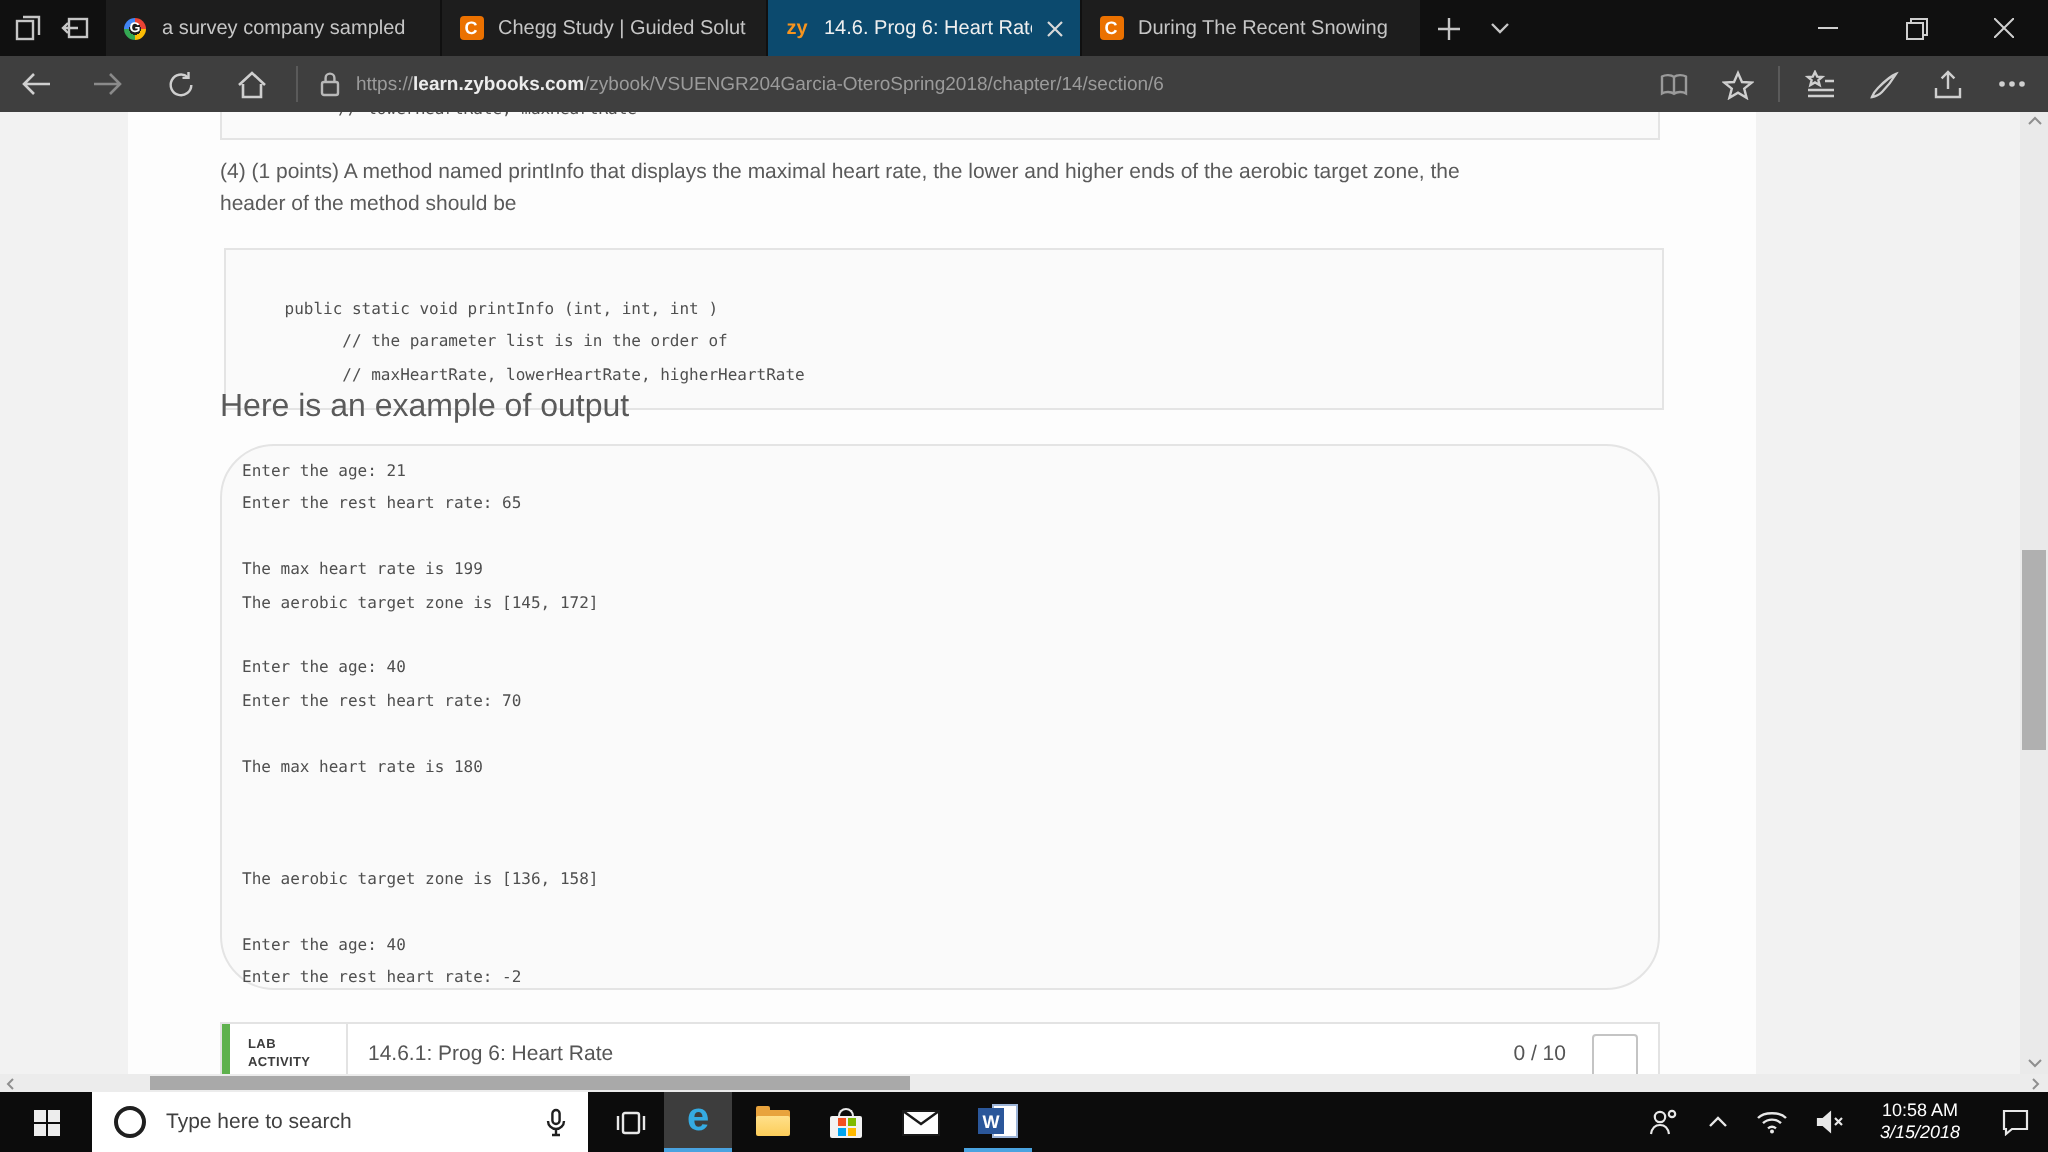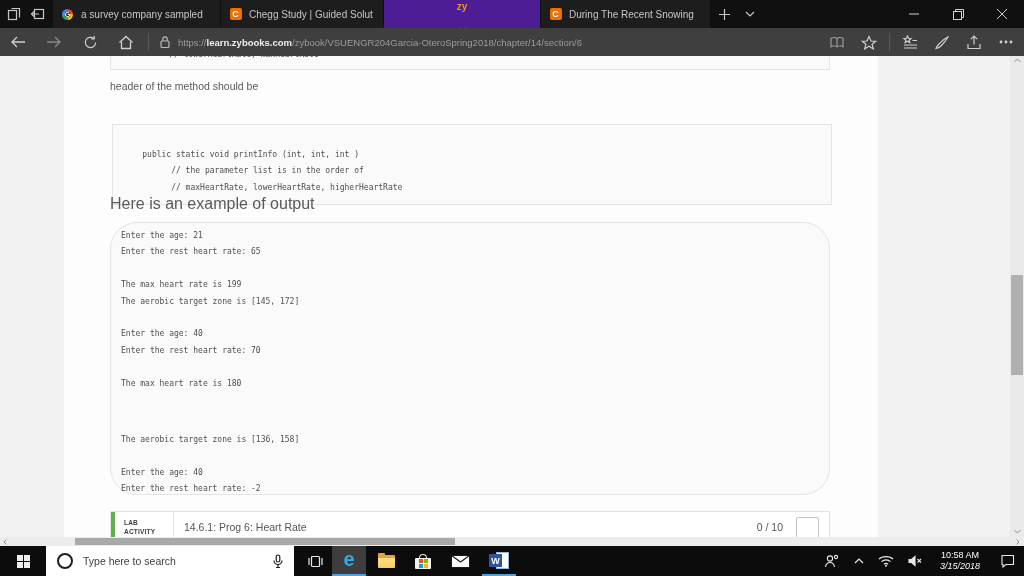--- a/index.html
+++ b/index.html
@@ -4,21 +4,21 @@
 <style>
   html,body{margin:0;padding:0;background:#000;}
   #stage{position:relative;width:1024px;height:576px;overflow:hidden;
          font-family:"Liberation Sans",sans-serif;background:#f2f2f2;}
   svg{display:block;}
   
   .tabbar{position:absolute;top:0;left:0;width:1024px;height:28px;background:#101010;display:flex;align-items:stretch;}
   .winicons{display:flex;align-items:center;gap:9px;padding:0 8px 0 7px;}
   .tab{display:flex;align-items:center;gap:7px;padding:0 8px;width:136px;background:#1d1d1d;margin-right:1px;
        font-size:10px;color:#c6c6c6;white-space:nowrap;overflow:hidden;}
-  .tab.active{background:#4c1d95;color:#efefef;width:126px;flex-direction:column;}
+  .tab.active{background:#0c4a6e;color:#efefef;width:126px;}
   .tab .title{overflow:hidden;white-space:nowrap;flex:1;}
   .favicon{width:13px;height:13px;flex:0 0 13px;display:flex;align-items:center;justify-content:center;}
   .g-ring{width:11px;height:11px;border-radius:50%;
           background:radial-gradient(circle at center,#1d1d1d 0 3px,transparent 3px),
           conic-gradient(#ea4335 0 25%,#fbbc05 25% 50%,#34a853 50% 75%,#4285f4 75% 100%);
           display:flex;align-items:center;justify-content:center;font-size:7px;font-weight:bold;color:#fff;}
   .chegg-sq{width:12px;height:12px;border-radius:2px;background:#eb7100;color:#fff;
             font-size:9px;font-weight:bold;display:flex;align-items:center;justify-content:center;}
   .zy{color:#f7941e;font-weight:bold;font-size:10px;}
   .newtab,.tabmenu{display:flex;align-items:center;justify-content:center;width:26px;color:#c6c6c6;}
@@ -239,20 +239,21 @@
     </div>
   </div>
 
   <div class="card"></div>
 
   <div class="codebox" style="left:110px;top:56px;width:718px;height:13px;border-top:none;overflow:hidden;">
     <div class="mono" style="margin-top:-9px;padding-left:10px;">          // lowerHeartRate, maxHeartRate</div>
   </div>
 
   <div class="qtext">
+    <div>(4) (1 points) A method named printInfo that displays the maximal heart rate, the lower and higher ends of the aerobic target zone, the</div>
     <div>header of the method should be</div>
   </div>
 
   <div class="codebox" style="left:112px;top:124px;width:718px;height:57px;padding-top:22px;box-sizing:content-box;">
     <div class="mono" style="padding-left:10px;">    public static void printInfo (int, int, int )</div>
     <div class="mono" style="padding-left:10px;">          // the parameter list is in the order of</div>
     <div class="mono" style="padding-left:10px;">          // maxHeartRate, lowerHeartRate, higherHeartRate</div>
   </div>
 
   <div class="label">Here is an example of output</div>

